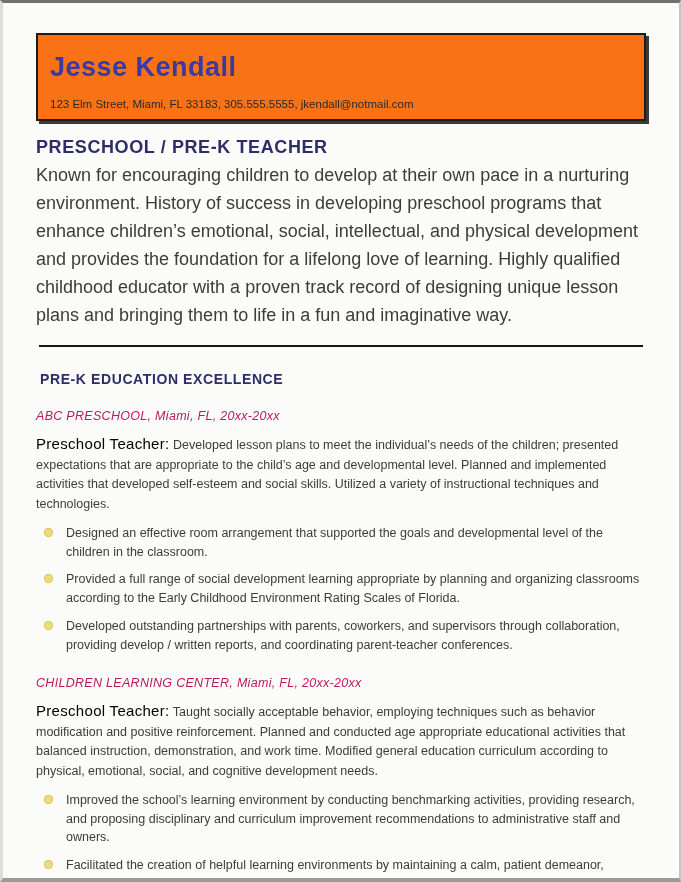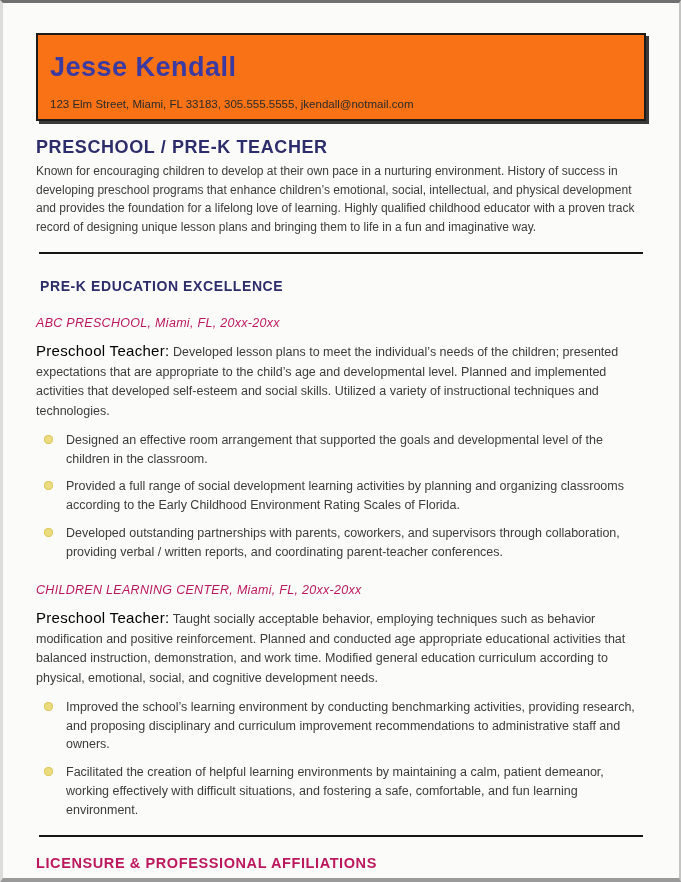--- a/index.html
+++ b/index.html
@@ -48,21 +48,21 @@
 
   
   .job-title {
     color: #2d2d6b;
     font-size: 18px;
     font-weight: bold;
     letter-spacing: 0.6px;
     margin-bottom: 4px;
   }
   .summary {
-    font-size: 12px;
+    font-size: 18px;
     line-height: 1.55;
     color: #3c3c3c;
   }
 
   .rule {
     border: none;
     border-top: 2.5px solid #161616;
     margin: 16px 3px 0 3px;
   }
 
@@ -144,22 +144,22 @@
     <p class="summary">Known for encouraging children to develop at their own pace in a nurturing environment. History of success in developing preschool programs that enhance children’s emotional, social, intellectual, and physical development and provides the foundation for a lifelong love of learning. Highly qualified childhood educator with a proven track record of designing unique lesson plans and bringing them to life in a fun and imaginative way.</p>
 
     <hr class="rule">
 
     <div class="section-heading-navy">PRE-K EDUCATION EXCELLENCE</div>
 
     <div class="employer">ABC PRESCHOOL, Miami, FL, 20xx-20xx</div>
     <p class="role-para"><span class="role-name">Preschool Teacher:</span> <span>Developed lesson plans to meet the individual’s needs of the children; presented expectations that are appropriate to the child’s age and developmental level. Planned and implemented activities that developed self-esteem and social skills. Utilized a variety of instructional techniques and technologies.</span></p>
     <ul class="bullets">
       <li><span class="bullet-dot"></span><span>Designed an effective room arrangement that supported the goals and developmental level of the children in the classroom.</span></li>
-      <li><span class="bullet-dot"></span><span>Provided a full range of social development learning activities by planning and organizing classrooms according to the Early Childhood Environment Rating Scales of Florida.</span></li>
-      <li><span class="bullet-dot"></span><span>Developed outstanding partnerships with parents, coworkers, and supervisors through collaboration, providing verbal / written reports, and coordinating parent-teacher conferences.</span></li>
+      <li><span class="bullet-dot"></span><span>Provided a full range of social development learning appropriate by planning and organizing classrooms according to the Early Childhood Environment Rating Scales of Florida.</span></li>
+      <li><span class="bullet-dot"></span><span>Developed outstanding partnerships with parents, coworkers, and supervisors through collaboration, providing develop / written reports, and coordinating parent-teacher conferences.</span></li>
     </ul>
 
     <div class="employer">CHILDREN LEARNING CENTER, Miami, FL, 20xx-20xx</div>
     <p class="role-para"><span class="role-name">Preschool Teacher:</span> <span>Taught socially acceptable behavior, employing techniques such as behavior modification and positive reinforcement. Planned and conducted age appropriate educational activities that balanced instruction, demonstration, and work time. Modified general education curriculum according to physical, emotional, social, and cognitive development needs.</span></p>
     <ul class="bullets">
       <li><span class="bullet-dot"></span><span>Improved the school’s learning environment by conducting benchmarking activities, providing research, and proposing disciplinary and curriculum improvement recommendations to administrative staff and owners.</span></li>
       <li><span class="bullet-dot"></span><span>Facilitated the creation of helpful learning environments by maintaining a calm, patient demeanor, working effectively with difficult situations, and fostering a safe, comfortable, and fun learning environment.</span></li>
     </ul>
 
     <hr class="rule">

